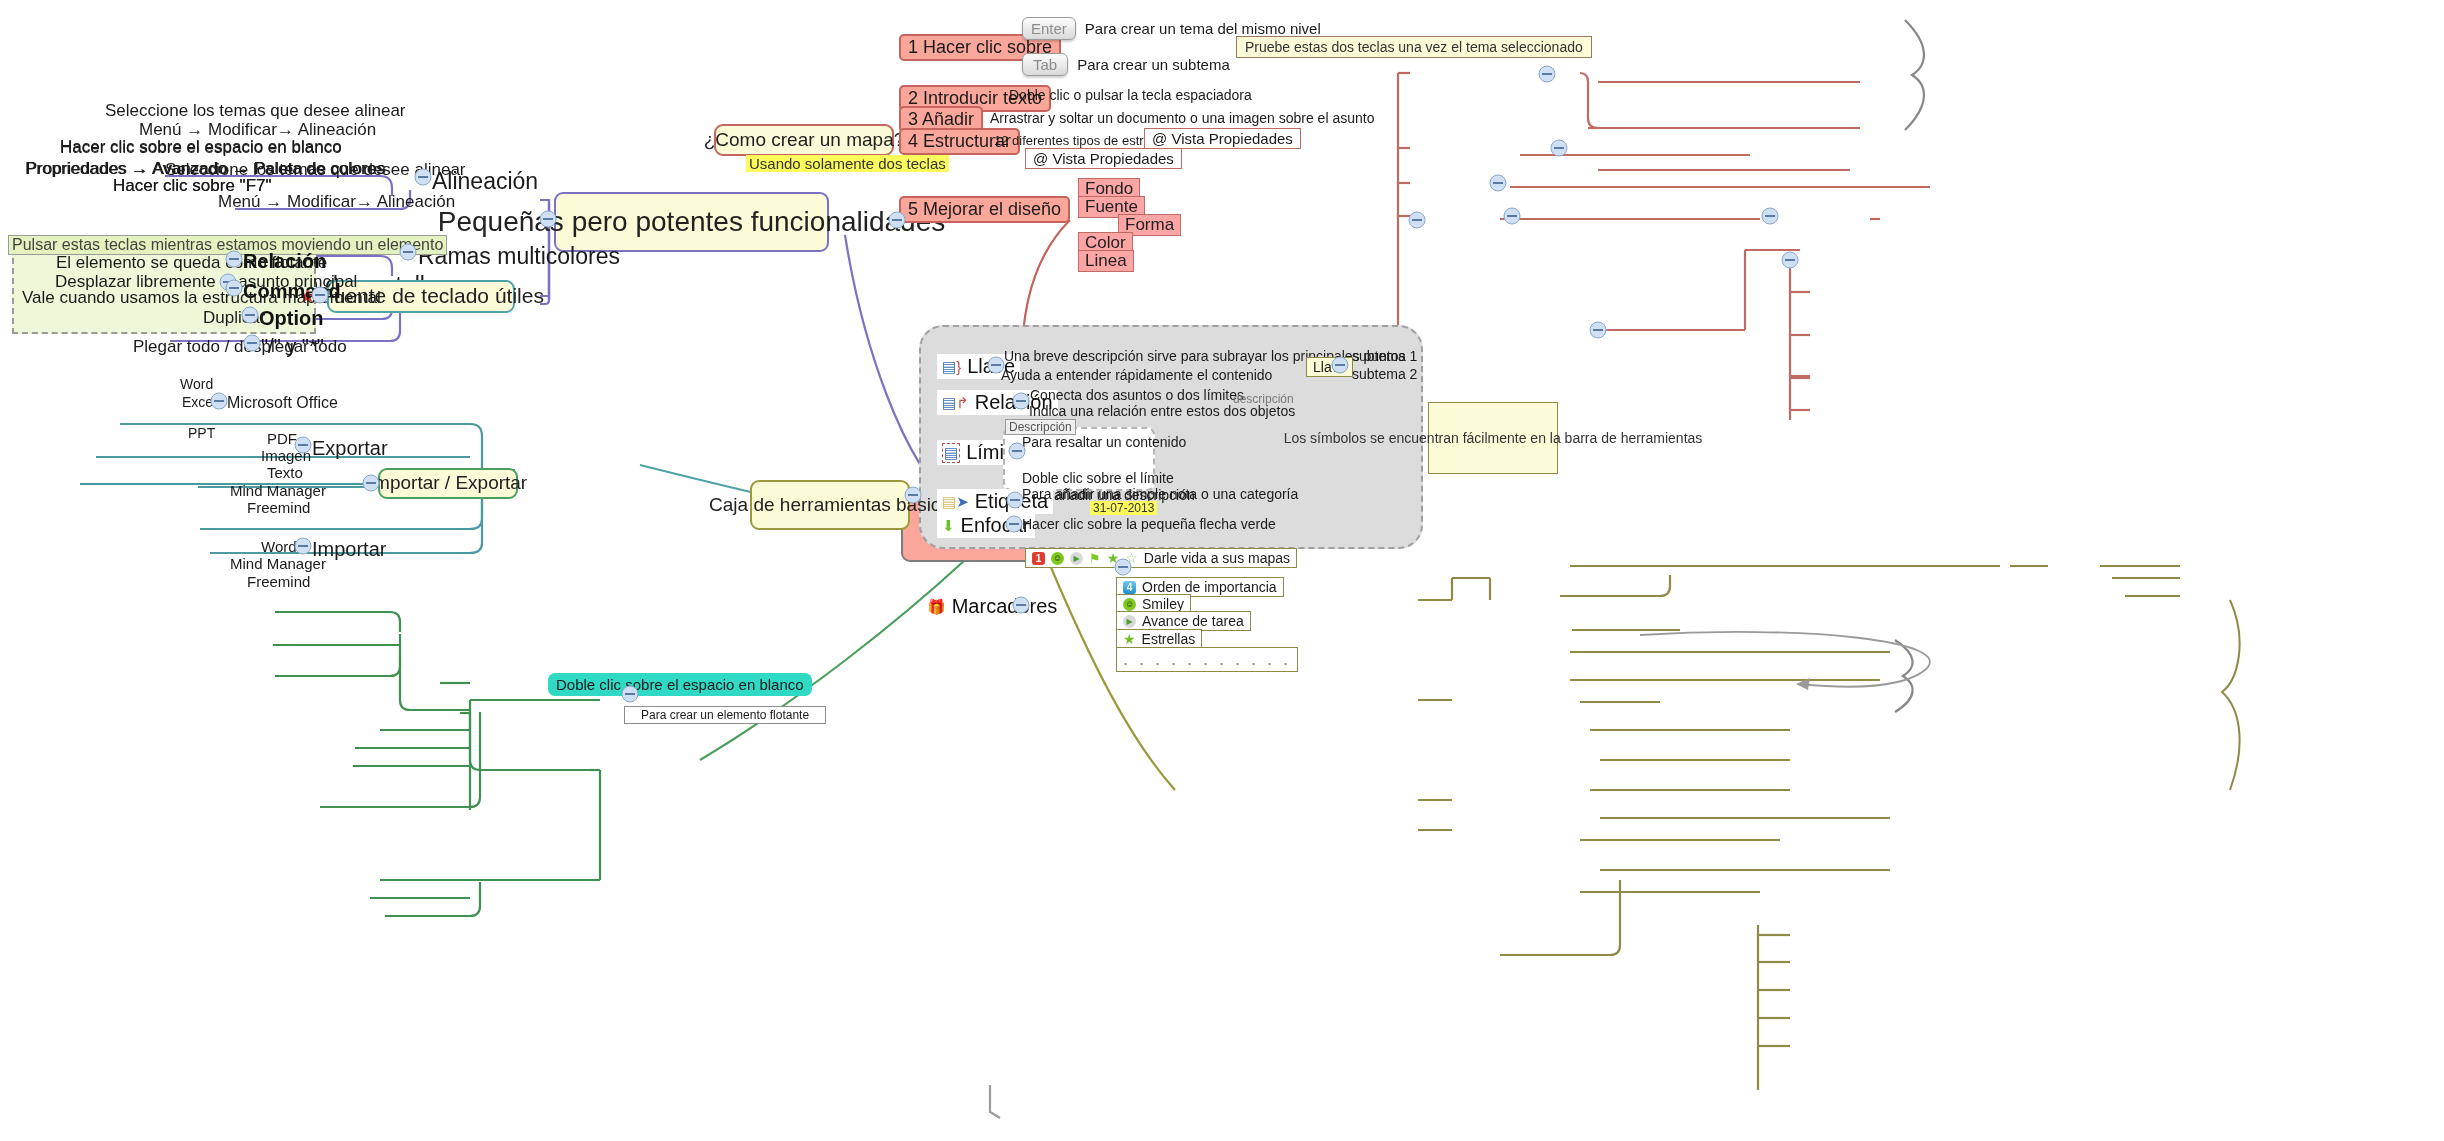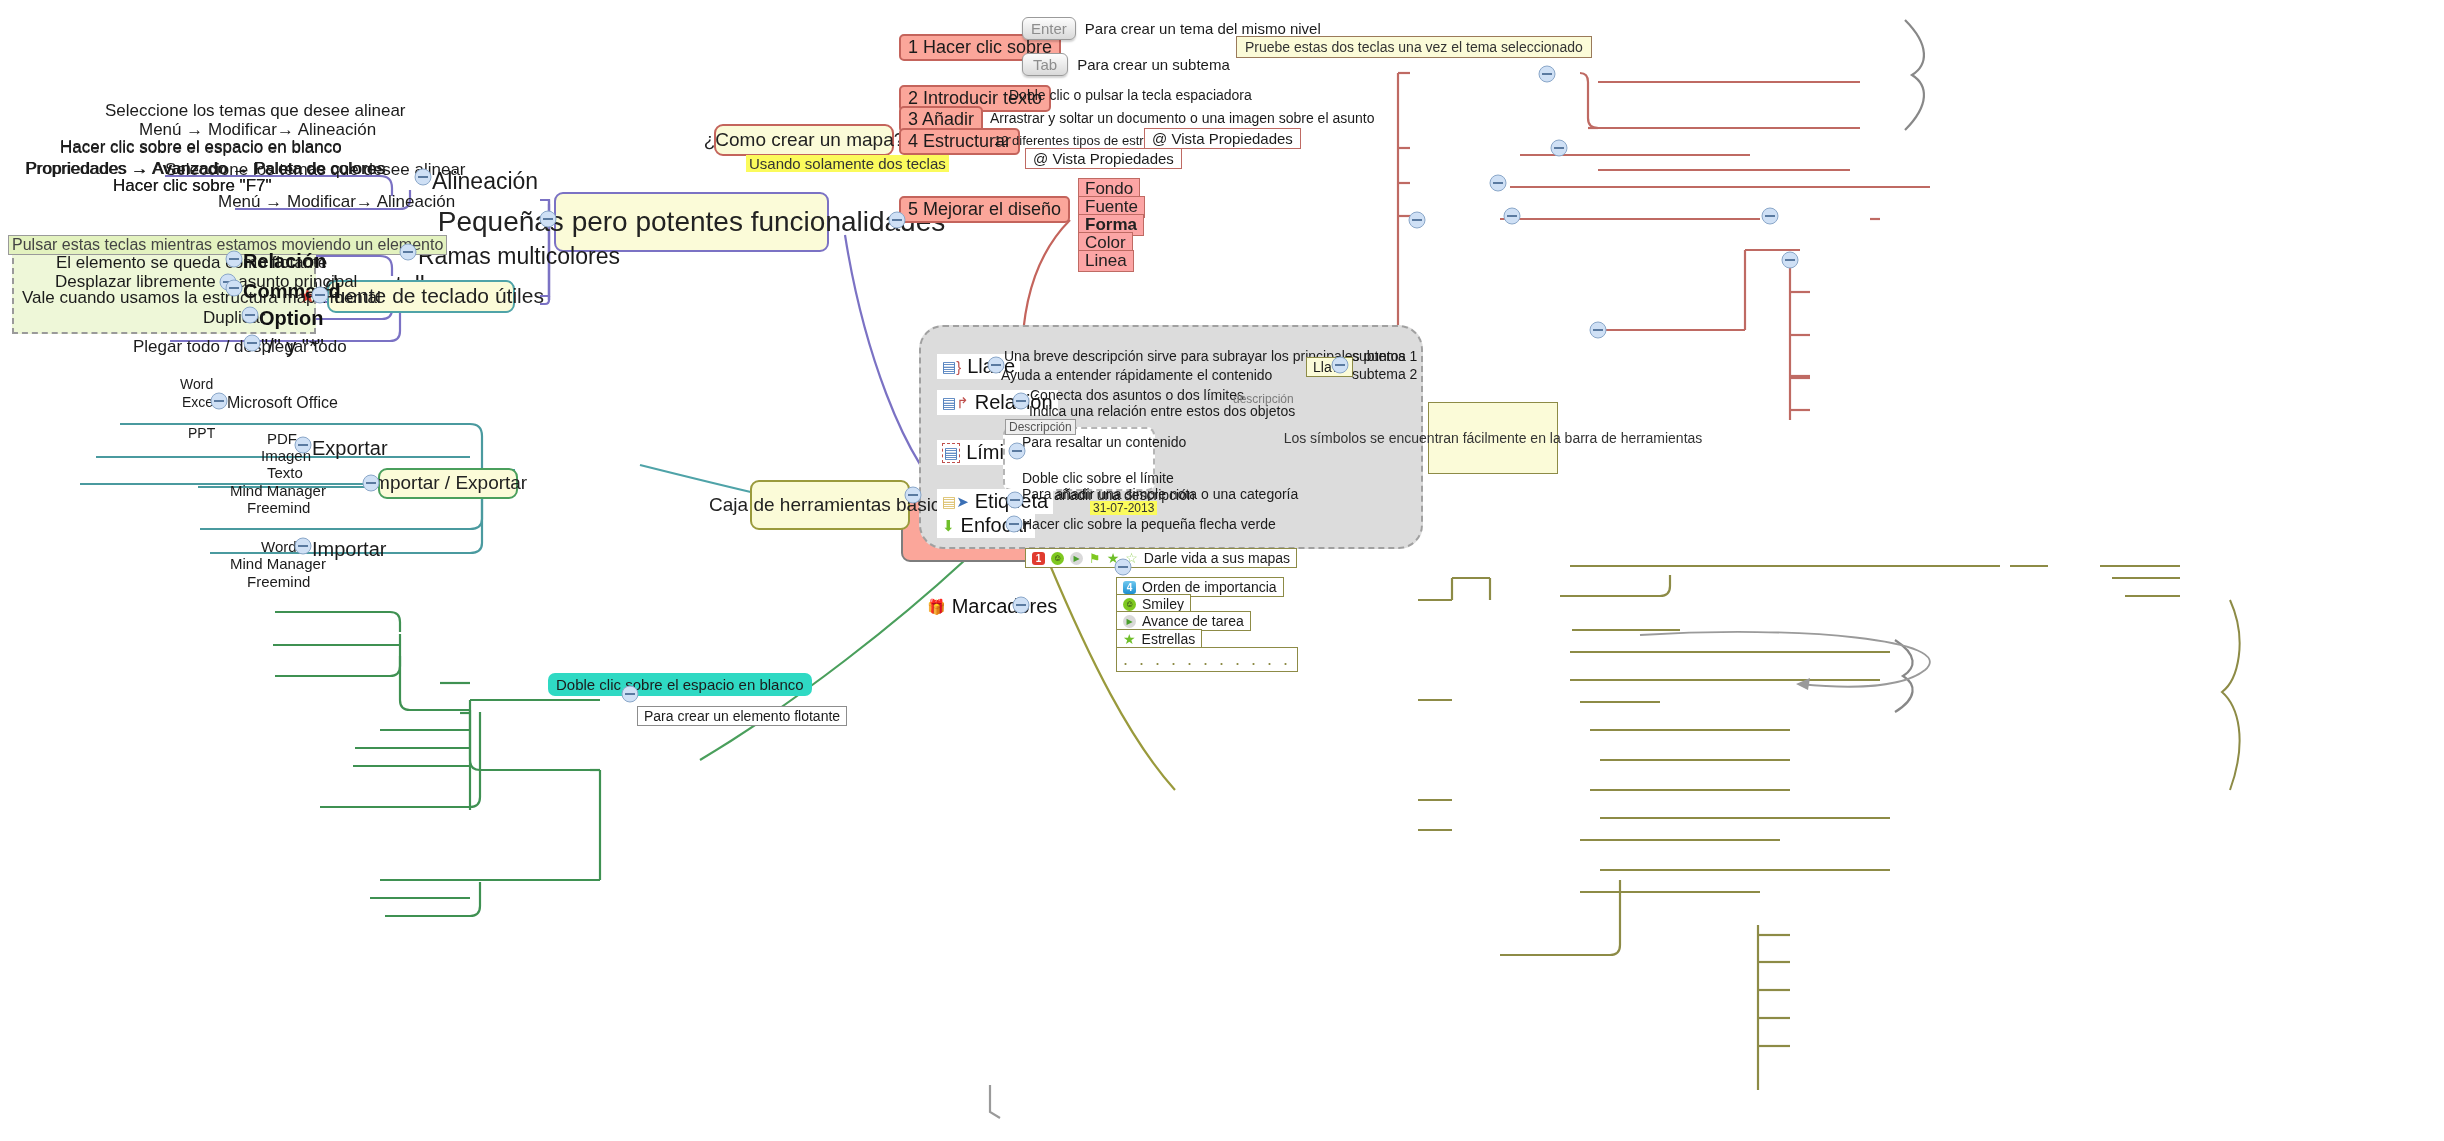--- a/index.html
+++ b/index.html
@@ -404,21 +404,21 @@
 </div>
 <div class="node salmon-box" style="left:1025px;top:148px;font-size:15px;">
   <span>@ Vista Propiedades</span>
 </div>
 <div class="node tinybox" style="left:1078px;top:178px;">
   <span>Fondo</span>
 </div>
 <div class="node tinybox" style="left:1078px;top:196px;">
   <span>Fuente</span>
 </div>
-<div class="node tinybox" style="left:1078px;top:214px;font-weight:bold;">
+<div class="node tinybox" style="left:1118px;top:214px;">
   <span>Forma</span>
 </div>
 <div class="node tinybox" style="left:1078px;top:232px;">
   <span>Color</span>
 </div>
 <div class="node tinybox" style="left:1078px;top:250px;">
   <span>Linea</span>
 </div>
 
 <div class="cloud" style="left:919px;top:325px;width:500px;height:220px;border-radius:24px;"></div>
@@ -531,21 +531,21 @@
   <span class="star-g" style="font-size:14px;">★</span>
   <span>Estrellas</span>
 </div>
 <div class="node marker-box" style="left:1116px;top:647px;font-size:14px;">
   <span class="dotted">. . . . . . . . . . .</span>
 </div>
 
 <div class="node teal-node" style="left:548px;top:673px;font-size:15px;padding:3px 8px;">
   <span>Doble clic sobre el espacio en blanco</span>
 </div>
-<div class="node grey-box" style="left:637px;top:706px;font-size:14px;padding:1px 6px;">
+<div class="node grey-box" style="left:624px;top:706px;font-size:12px;padding:1px 16px;">
   <span>Para crear un elemento flotante</span>
 </div>
 
 <svg class="wires" viewBox="0 0 2444 1141" style="width:2444px;height:1141px;">
   <g>
     <circle cx="1547" cy="74" r="8" fill="#cfe0f5" stroke="#8aa7c9"></circle>
         <line x1="1542" y1="74" x2="1552" y2="74" stroke="#5a7aa0" stroke-width="2"></line>
     <circle cx="1559" cy="148" r="8" fill="#cfe0f5" stroke="#8aa7c9"></circle>
         <line x1="1554" y1="148" x2="1564" y2="148" stroke="#5a7aa0" stroke-width="2"></line>
     <circle cx="1498" cy="183" r="8" fill="#cfe0f5" stroke="#8aa7c9"></circle>

